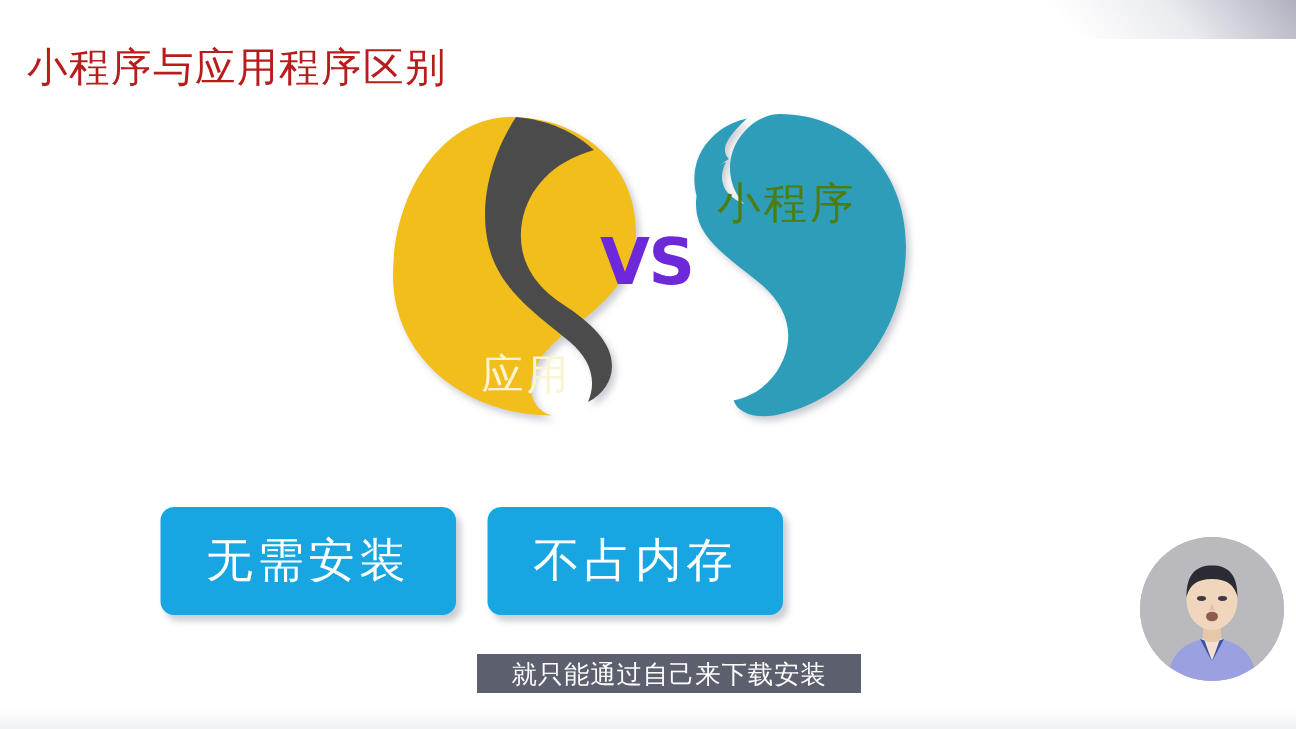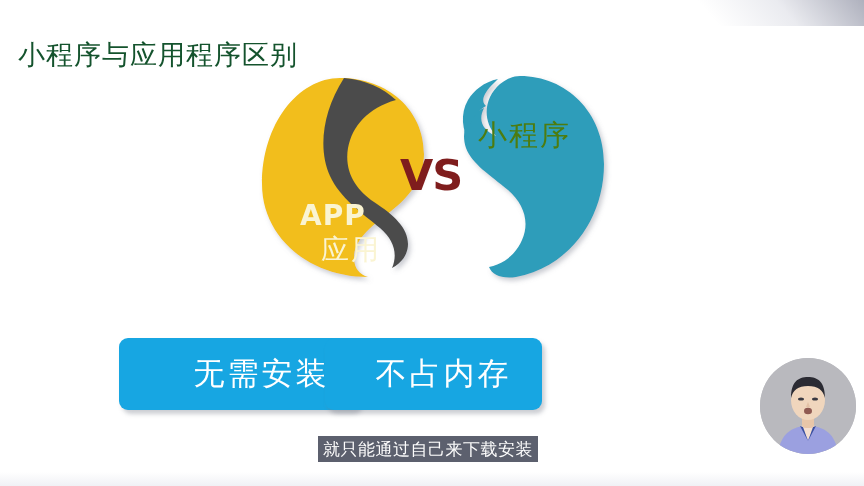--- a/index.html
+++ b/index.html
@@ -33,24 +33,24 @@
     width: 100%;
     height: 14px;
     background: linear-gradient(0deg, rgba(225,227,235,0.5) 0%, rgba(255,255,255,0) 100%);
     pointer-events: none;
   }
 
   
   #slide-title {
     position: absolute;
     left: 18px;
-    top: 37px;
+    top: 27px;
     font-size: 27px;
     letter-spacing: 1px;
-    color: #14532d;
+    color: #b91c1c;
     white-space: nowrap;
   }
 
   
   #vs-graphic {
     position: absolute;
     left: 248px;
     top: 72px;
     width: 370px;
     height: 215px;
@@ -85,21 +85,21 @@
     font-size: 29px;
     color: #4d7c0f;
     letter-spacing: 2px;
   }
   #vs-text {
     position: absolute;
     left: 152px;
     top: 78px;
     font-size: 43px;
     font-weight: bold;
-    color: #7f1d1d;
+    color: #6d28d9;
     letter-spacing: -1px;
   }
 
   
   #feature-row {
     position: absolute;
     left: 103px;
     top: 338px;
     width: 640px;
     height: 76px;
@@ -109,36 +109,36 @@
     top: 0;
     width: 197px;
     height: 72px;
     border-radius: 9px;
     background: #17a6e2;
     box-shadow: 3px 4px 4px rgba(120,125,140,0.38);
     display: flex;
     align-items: center;
     justify-content: center;
   }
-  .feature-pill:nth-child(1) { left: 16px; padding-left: 44px; }
-  .feature-pill:nth-child(2) { left: 222px; padding-left: 20px; }
+  .feature-pill:nth-child(1) { left: 4px; }
+  .feature-pill:nth-child(2) { left: 222px; }
   .feature-pill:nth-child(3) { left: 444px; }
   .feature-label {
     font-size: 31px;
     color: #ffffff;
     letter-spacing: 3px;
   }
 
   
   #caption-bar {
     position: absolute;
     left: 318px;
     top: 436px;
     height: 26px;
-    padding: 0 5px;
+    padding: 0 23px;
     background: rgba(70,74,90,0.88);
     display: flex;
     align-items: center;
   }
   #caption-text {
     font-size: 17px;
     color: #fdfdfd;
     letter-spacing: 0.5px;
     white-space: nowrap;
   }
@@ -207,21 +207,20 @@
                  C 234,48 236,26 252,12
                  C 258,7 265,4 272,4 Z" fill="#2e9dba"></path>
         <path d="M238,34
                  C 224,42 218,56 222,72
                  C 214,58 212,42 220,28
                  C 226,18 236,10 250,7
                  C 236,20 232,28 238,34 Z" fill="#2e9dba"></path>
       </g>
     </svg>
 
-    <div class="shape-label" id="app-label-en">APP</div>
     <div class="shape-label" id="app-label-cn">应用</div>
     <div class="shape-label" id="mini-label">小程序</div>
     <div id="vs-text">VS</div>
   </div>
 
   <div id="feature-row">
     <div class="feature-pill">
       <span class="feature-label">无需安装</span>
     </div>
     <div class="feature-pill">

